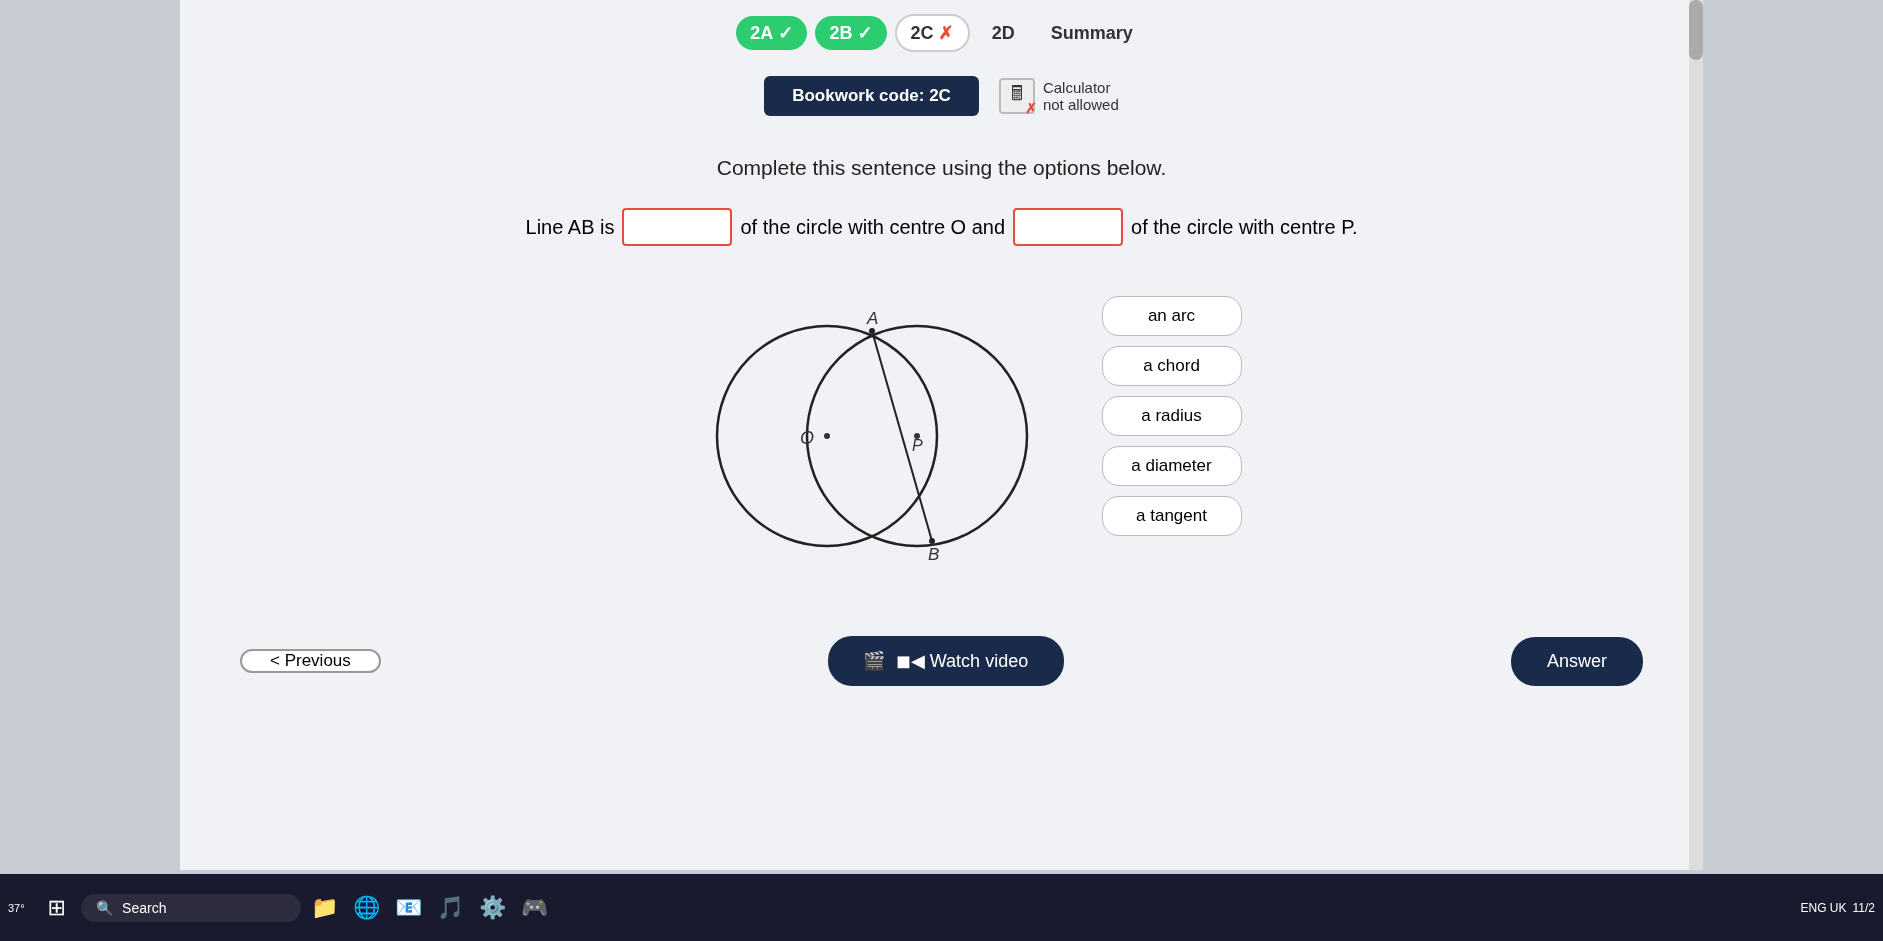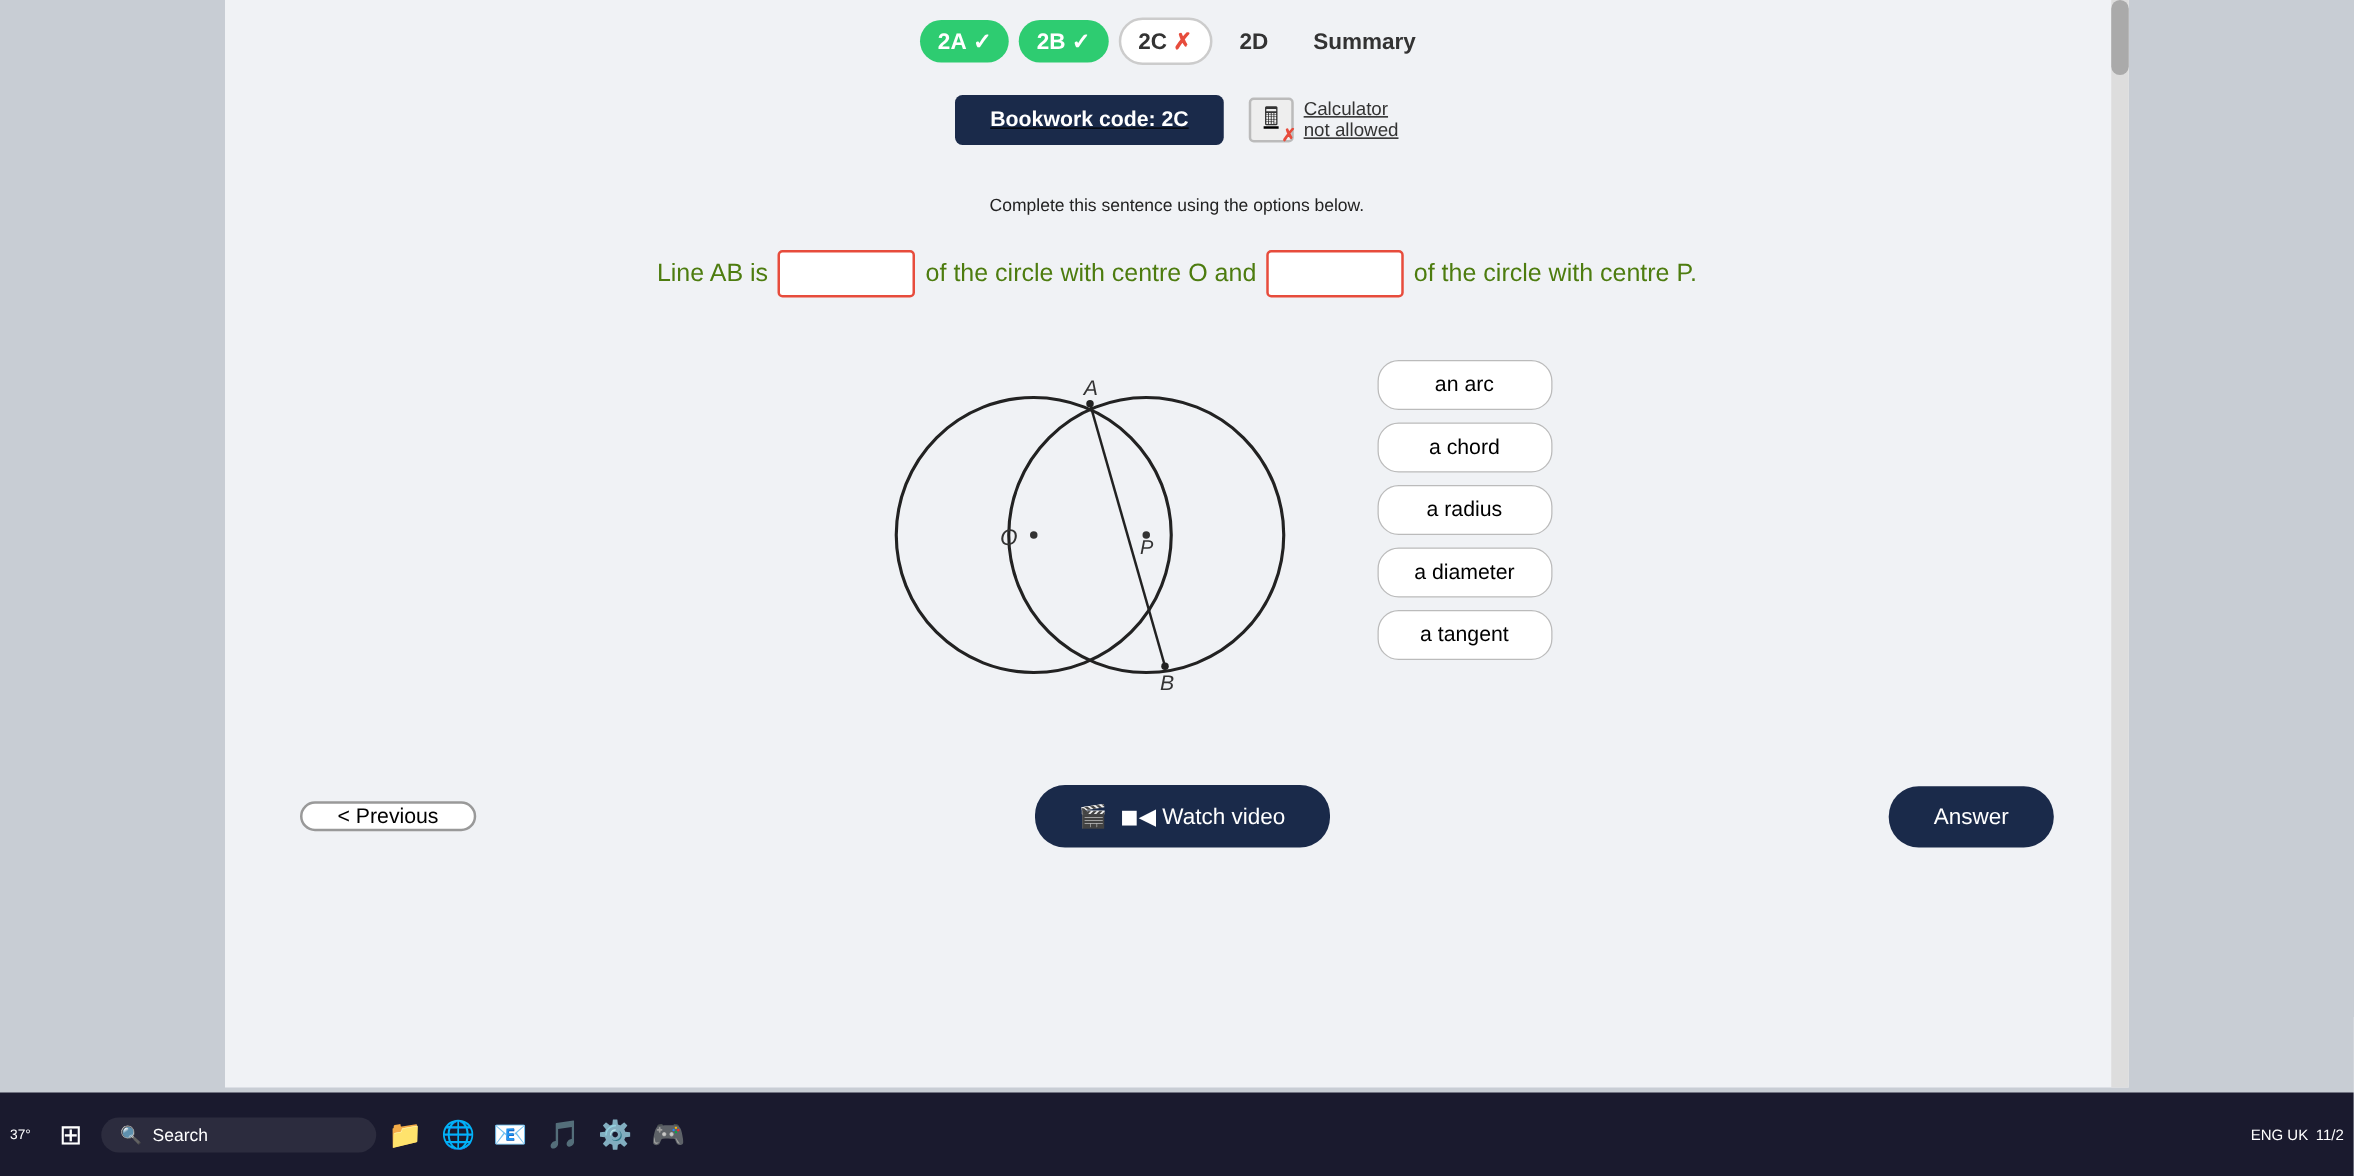--- a/index.html
+++ b/index.html
@@ -72,21 +72,20 @@
       color: #333;
     }
 
     
     .bookwork-row {
       display: flex;
       justify-content: center;
       align-items: center;
       gap: 20px;
       padding: 14px 0 10px 0;
-      text-decoration: underline;
     }
 
     .bookwork-code-btn {
       background: #1a2a4a;
       color: white;
       padding: 10px 28px;
       border-radius: 6px;
       font-size: 17px;
       font-weight: bold;
       border: none;
@@ -136,31 +135,31 @@
     .new-version-banner strong {
       font-weight: bold;
     }
 
     
     .question-area {
       padding: 30px 60px;
     }
 
     .question-sentence {
-      font-size: 14px;
+      font-size: 21px;
       text-align: center;
       margin-bottom: 28px;
       color: #222;
     }
 
     .fill-in-line {
       font-size: 20px;
       text-align: center;
       margin-bottom: 30px;
-      color: #4d7c0f;
+      color: #000000;
       display: flex;
       align-items: center;
       justify-content: center;
       gap: 8px;
       flex-wrap: wrap;
     }
 
     .fill-box {
       display: inline-block;
       width: 110px;

